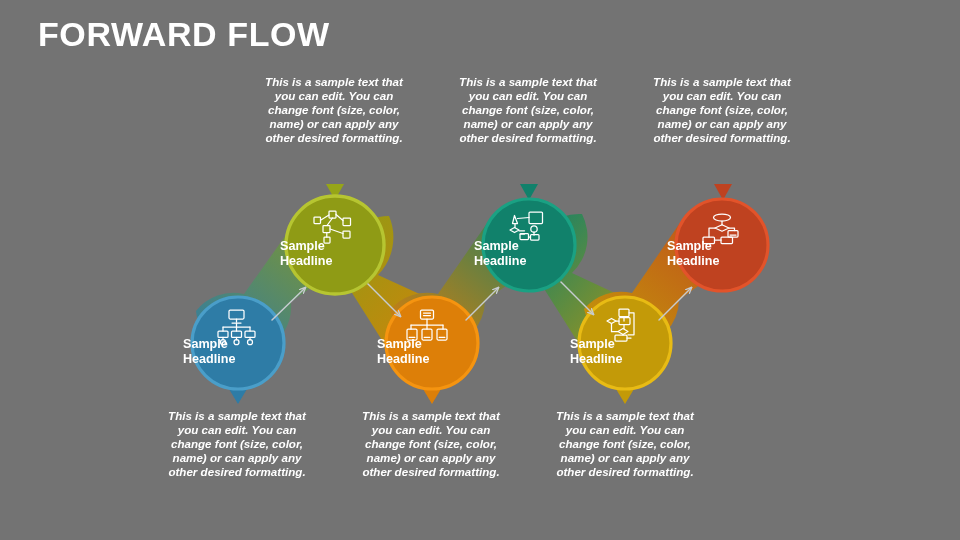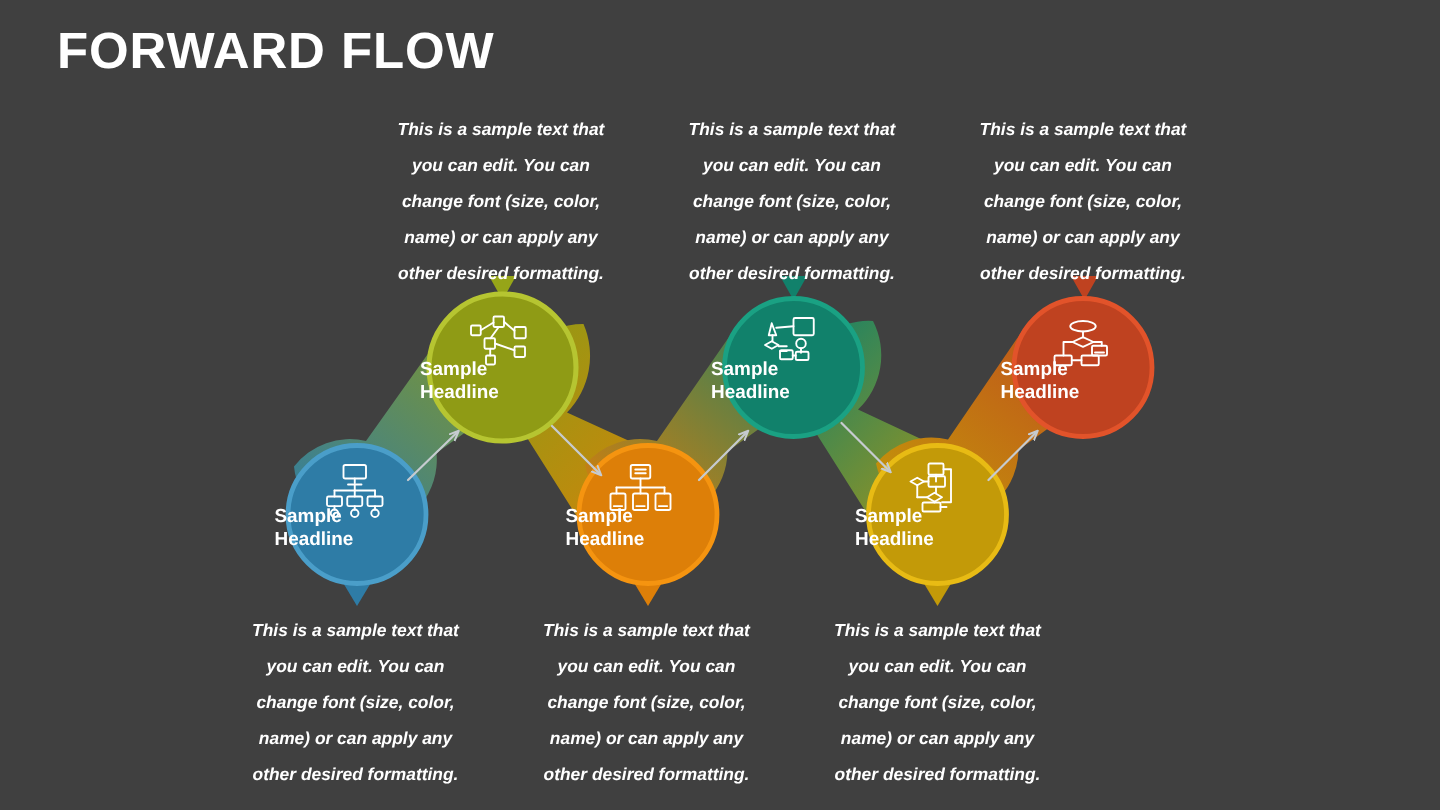--- a/index.html
+++ b/index.html
@@ -13,21 +13,21 @@
     height: 540px;
     overflow: hidden;
     font-family: "Liberation Sans", sans-serif;
     position: relative;
   }
   #slide {
     position: absolute;
     inset: 0;
     width: 960px;
     height: 540px;
-    background: #404040;
+    background: #737373;
     overflow: hidden;
   }
   #page-title {
     position: absolute;
     left: 38px;
     top: 16px;
     font-size: 34px;
     font-weight: bold;
     letter-spacing: 0.6px;
     color: #ffffff;
@@ -43,21 +43,21 @@
     height: 540px;
   }
   
   .caption {
     position: absolute;
     width: 152px;
     text-align: center;
     font-style: italic;
     font-weight: bold;
     font-size: 11.6px;
-    line-height: 24px;
+    line-height: 14px;
     color: #ffffff;
     font-family: "Liberation Sans", sans-serif;
   }
   .cap-top-1 { left: 258px; top: 75px; }
   .cap-top-2 { left: 452px; top: 75px; }
   .cap-top-3 { left: 646px; top: 75px; }
   .cap-bot-1 { left: 161px; top: 409px; }
   .cap-bot-2 { left: 355px; top: 409px; }
   .cap-bot-3 { left: 549px; top: 409px; }
   

